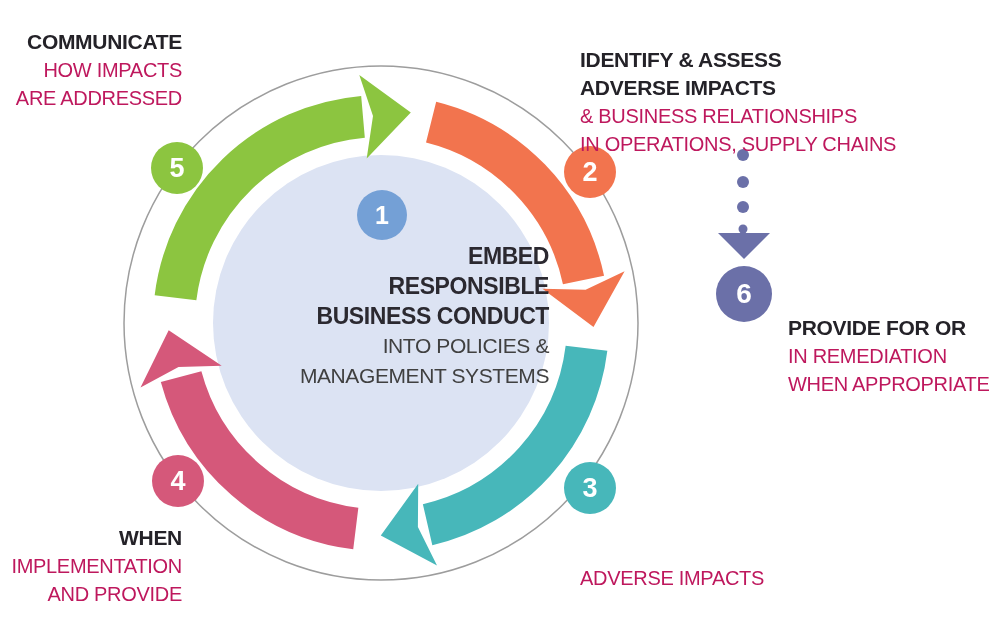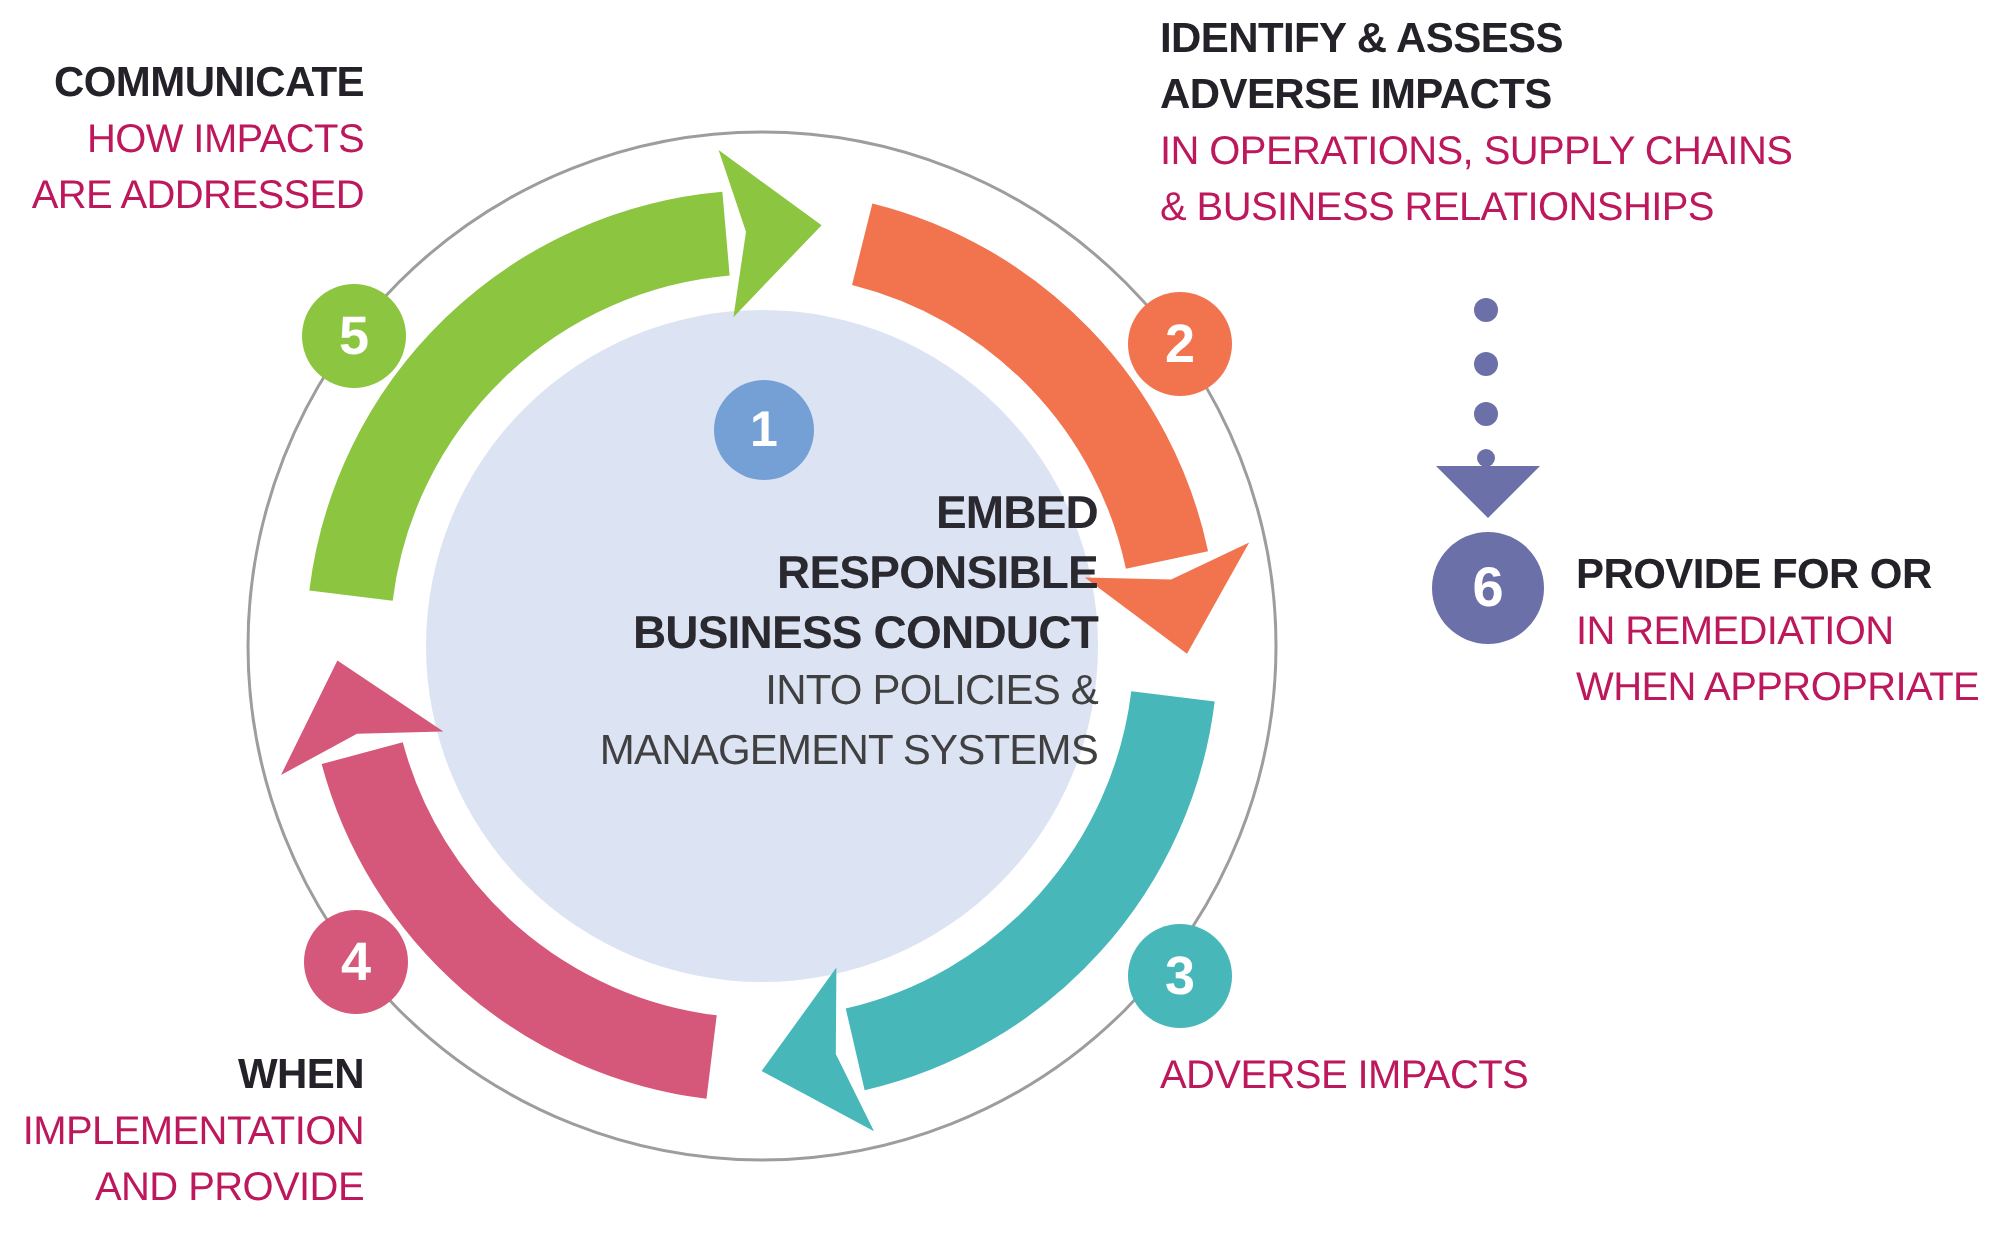--- a/index.html
+++ b/index.html
@@ -23,21 +23,21 @@
     color: #ffffff;
     font-weight: bold;
   }
   .badge-2345 { width: 52px; height: 52px; font-size: 27px; }
   .badge-1    { width: 50px; height: 50px; font-size: 25px; }
   .badge-6    { width: 56px; height: 56px; font-size: 28px; }
 
   
   .lbl { position: absolute; letter-spacing: -0.3px; }
   .lbl.right { text-align: right; }
-  .lbl.left  { text-align: left; }
+  .lbl.left  { text-align: left; margin-top: 40px; }
   .lbl-title { font-size: 21px; font-weight: bold; color: #242228; line-height: 28px; white-space: nowrap; }
   .lbl-sub   { font-size: 20px; font-weight: normal; color: #be185d; line-height: 28px; white-space: nowrap; }
 
   
   .center-text {
     position: absolute;
     left: 213px; top: 241px; width: 336px;
     text-align: right; letter-spacing: -0.4px;
   }
   .center-title { font-size: 23px; font-weight: bold; color: #2b2930; line-height: 30px; white-space: nowrap; }
@@ -103,22 +103,22 @@
     <div class="center-title">EMBED</div>
     <div class="center-title">RESPONSIBLE</div>
     <div class="center-title">BUSINESS CONDUCT</div>
     <div class="center-sub">INTO POLICIES &amp;</div>
     <div class="center-sub">MANAGEMENT SYSTEMS</div>
   </div>
 
   <div class="lbl left" style="left:580px; top:6px;">
     <div class="lbl-title">IDENTIFY &amp; ASSESS</div>
     <div class="lbl-title">ADVERSE IMPACTS</div>
+    <div class="lbl-sub">&amp; BUSINESS RELATIONSHIPS</div>
     <div class="lbl-sub">IN OPERATIONS, SUPPLY CHAINS</div>
-    <div class="lbl-sub">&amp; BUSINESS RELATIONSHIPS</div>
   </div>
 
   <div class="lbl left" style="left:580px; top:524px;">
     <div class="lbl-sub">ADVERSE IMPACTS</div>
   </div>
 
   <div class="lbl right" style="left:0px; top:524px; width:182px;">
     <div class="lbl-title">WHEN</div>
     <div class="lbl-sub">IMPLEMENTATION</div>
     <div class="lbl-sub">AND PROVIDE</div>

